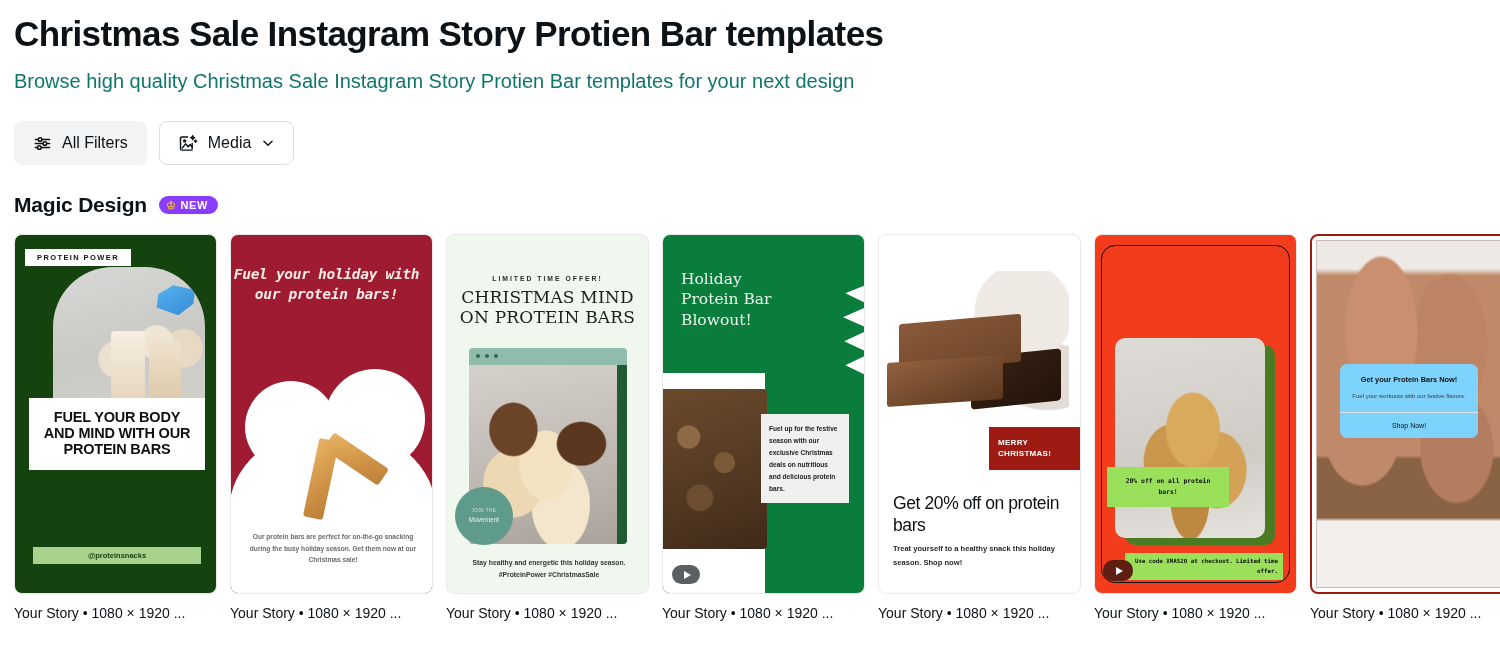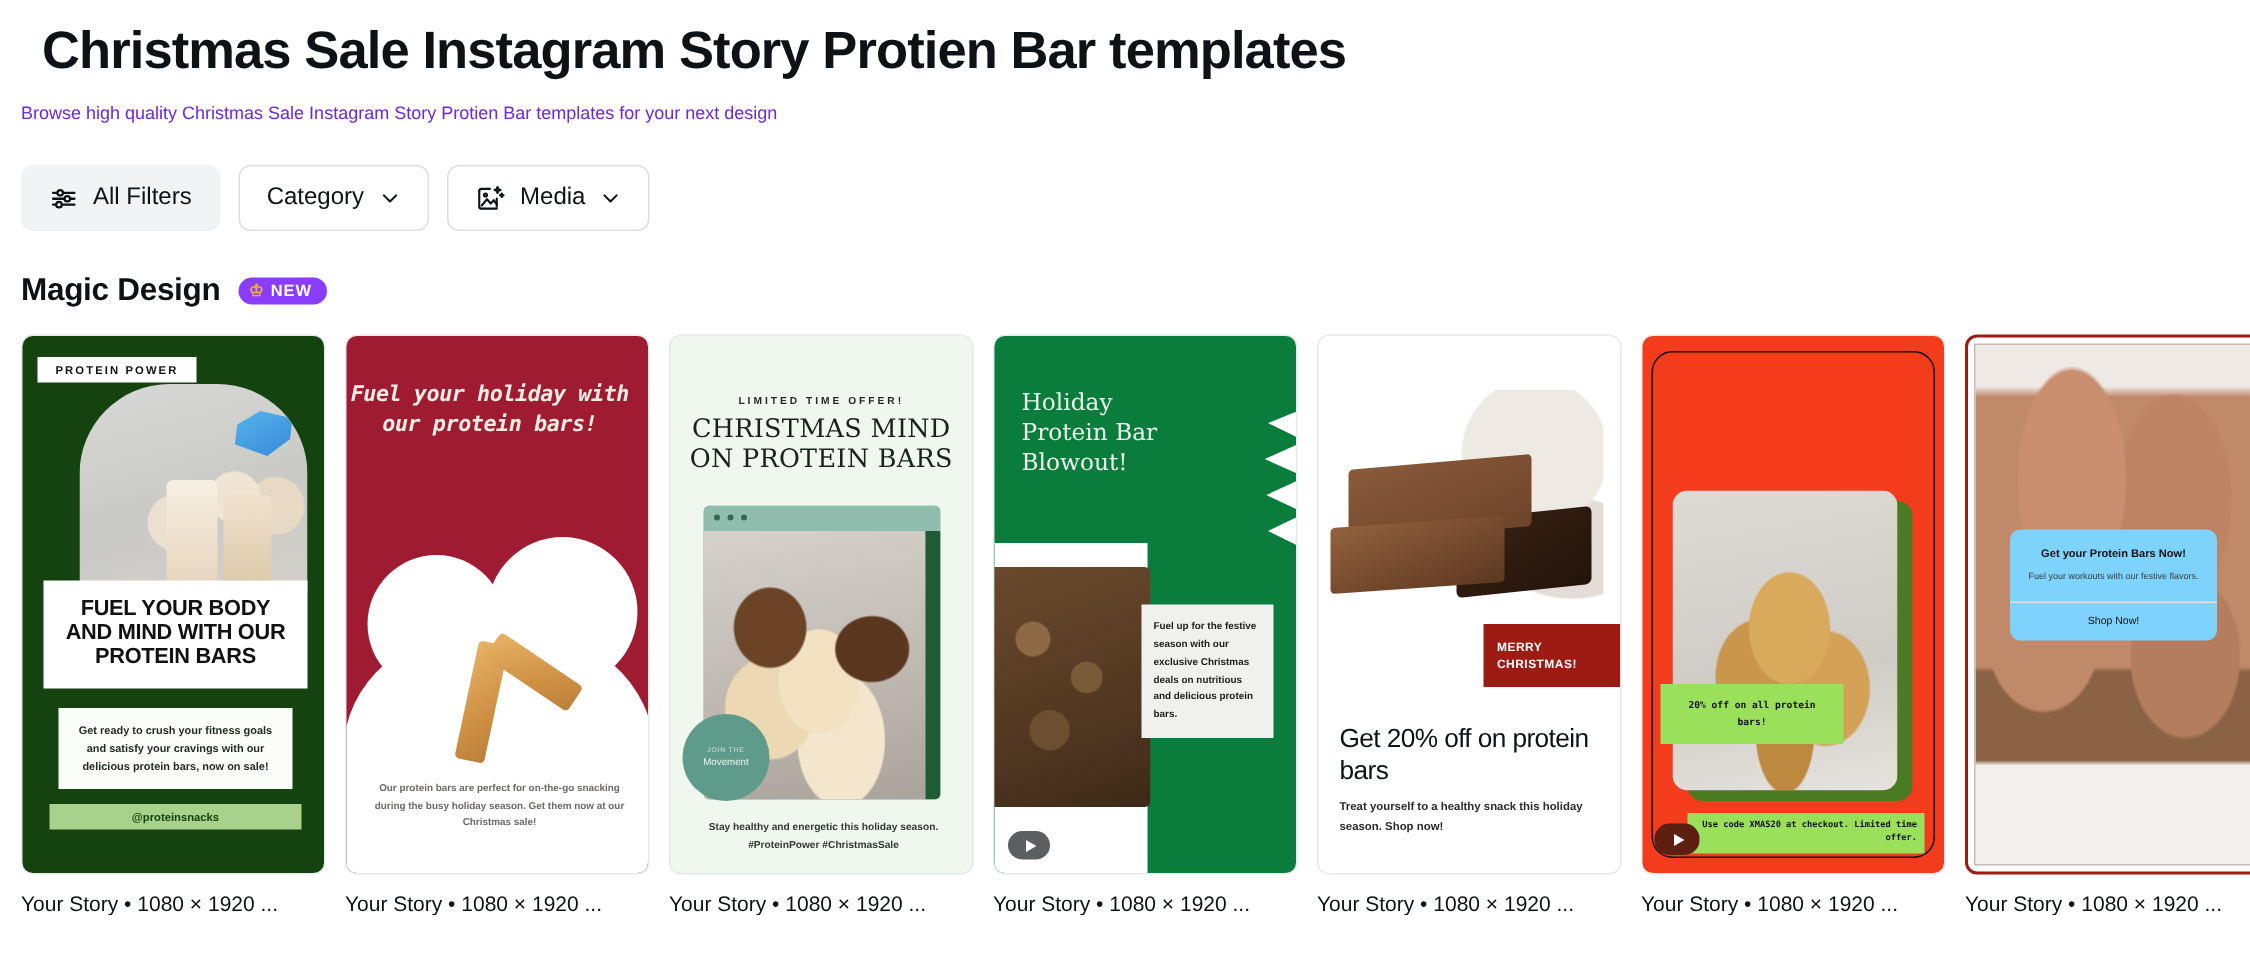--- a/index.html
+++ b/index.html
@@ -8,24 +8,24 @@
     background: #ffffff;
     font-family: "Liberation Sans", sans-serif;
     color: #0d1216;
     overflow: hidden;
   }
   .page { padding: 14px 14px 0 14px; }
 
   
   .page-title {
     font-size: 35px; font-weight: 700; letter-spacing: -0.6px;
-    line-height: 1.15; color: #0d1216; margin-left: 14px;
+    line-height: 1.15; color: #0d1216;
   }
   .page-subtitle {
-    margin-top: 13px; font-size: 12px; color: #6d28d9; line-height: 1.4;
+    margin-top: 13px; font-size: 20px; color: #0f766e; line-height: 1.4;
   }
 
   
   .filter-bar { display: flex; gap: 12px; margin-top: 26px; align-items: center; }
   .filter-btn {
     display: flex; align-items: center; gap: 10px;
     height: 44px; padding: 0 18px; border-radius: 8px;
     font-size: 16px; font-weight: 400; color: #0d1216;
     background: #fff; border: 1px solid #dcdee1; cursor: pointer;
     white-space: nowrap;
@@ -334,28 +334,20 @@
             <circle cx="9" cy="7" r="2.3" fill="#fff"></circle>
           <line x1="3" y1="12" x2="21" y2="12"></line>
             <circle cx="15" cy="12" r="2.3" fill="#fff"></circle>
           <line x1="3" y1="17" x2="21" y2="17"></line>
             <circle cx="8" cy="17" r="2.3" fill="#fff"></circle>
         </svg>
       </span>
       <span>All Filters</span>
     </button>
 
-    <button class="filter-btn">
-      <span>Category</span>
-      <span class="chev">
-        <svg width="14" height="14" viewBox="0 0 24 24" fill="none" stroke="#0d1216" stroke-width="2.4" stroke-linecap="round" stroke-linejoin="round">
-            <polyline points="5 9 12 16 19 9"></polyline>
-          </svg>
-      </span>
-    </button>
 
     <button class="filter-btn">
       <span>
         <svg width="20" height="20" viewBox="0 0 24 24" fill="none" stroke="#0d1216" stroke-width="1.7" stroke-linecap="round" stroke-linejoin="round">
           <path d="M3 6.2V19a1.5 1.5 0 0 0 1.5 1.5H17"></path>
           <path d="M3 6.2A1.5 1.5 0 0 1 4.5 4.7h7"></path>
           <path d="M17 12.5V19"></path>
           <path d="M5 18l4.2-5 3 3.4 2.4-2.6L17 17"></path>
           <circle cx="8" cy="9.6" r="1.2"></circle>
           <path d="M17.6 3.2l.7 1.7 1.7.7-1.7.7-.7 1.7-.7-1.7-1.7-.7 1.7-.7z"></path>
@@ -383,21 +375,20 @@
 
     <div class="card">
       <div class="thumb c1">
         <div class="tag">PROTEIN POWER</div>
         <div class="photo">
           <div class="shaker"></div>
           <div class="glass1"></div>
           <div class="glass2"></div>
         </div>
         <div class="headline">FUEL YOUR BODY AND MIND WITH OUR PROTEIN BARS</div>
-        <div class="body">Get ready to crush your fitness goals and satisfy your cravings with our delicious protein bars, now on sale!</div>
         <div class="handle">@proteinsnacks</div>
       </div>
       <div class="caption">Your Story • 1080 × 1920 ...</div>
     </div>
 
     <div class="card">
       <div class="thumb c2">
         <div class="ttl">Fuel your holiday with our protein bars!</div>
         <div class="cloud">
           <b class="b1"></b>

